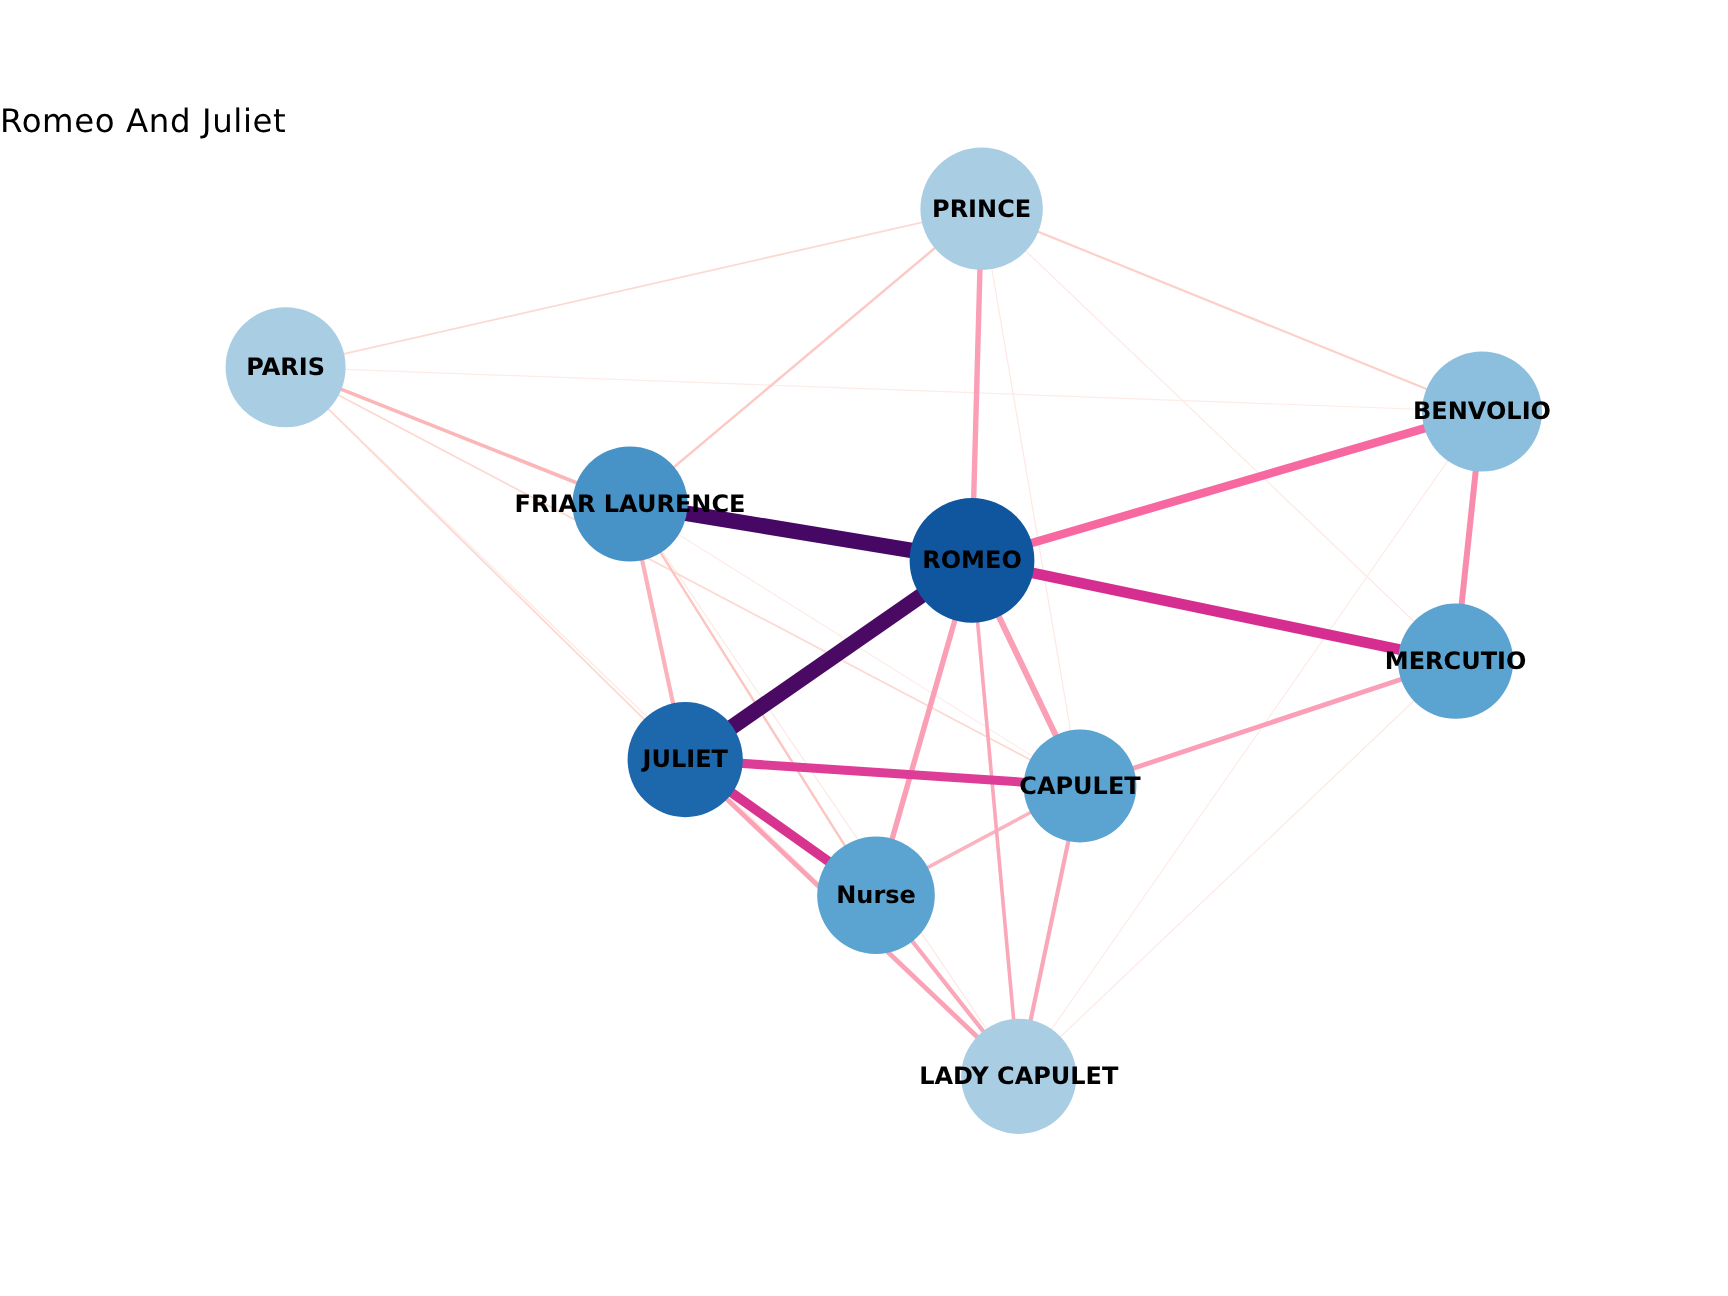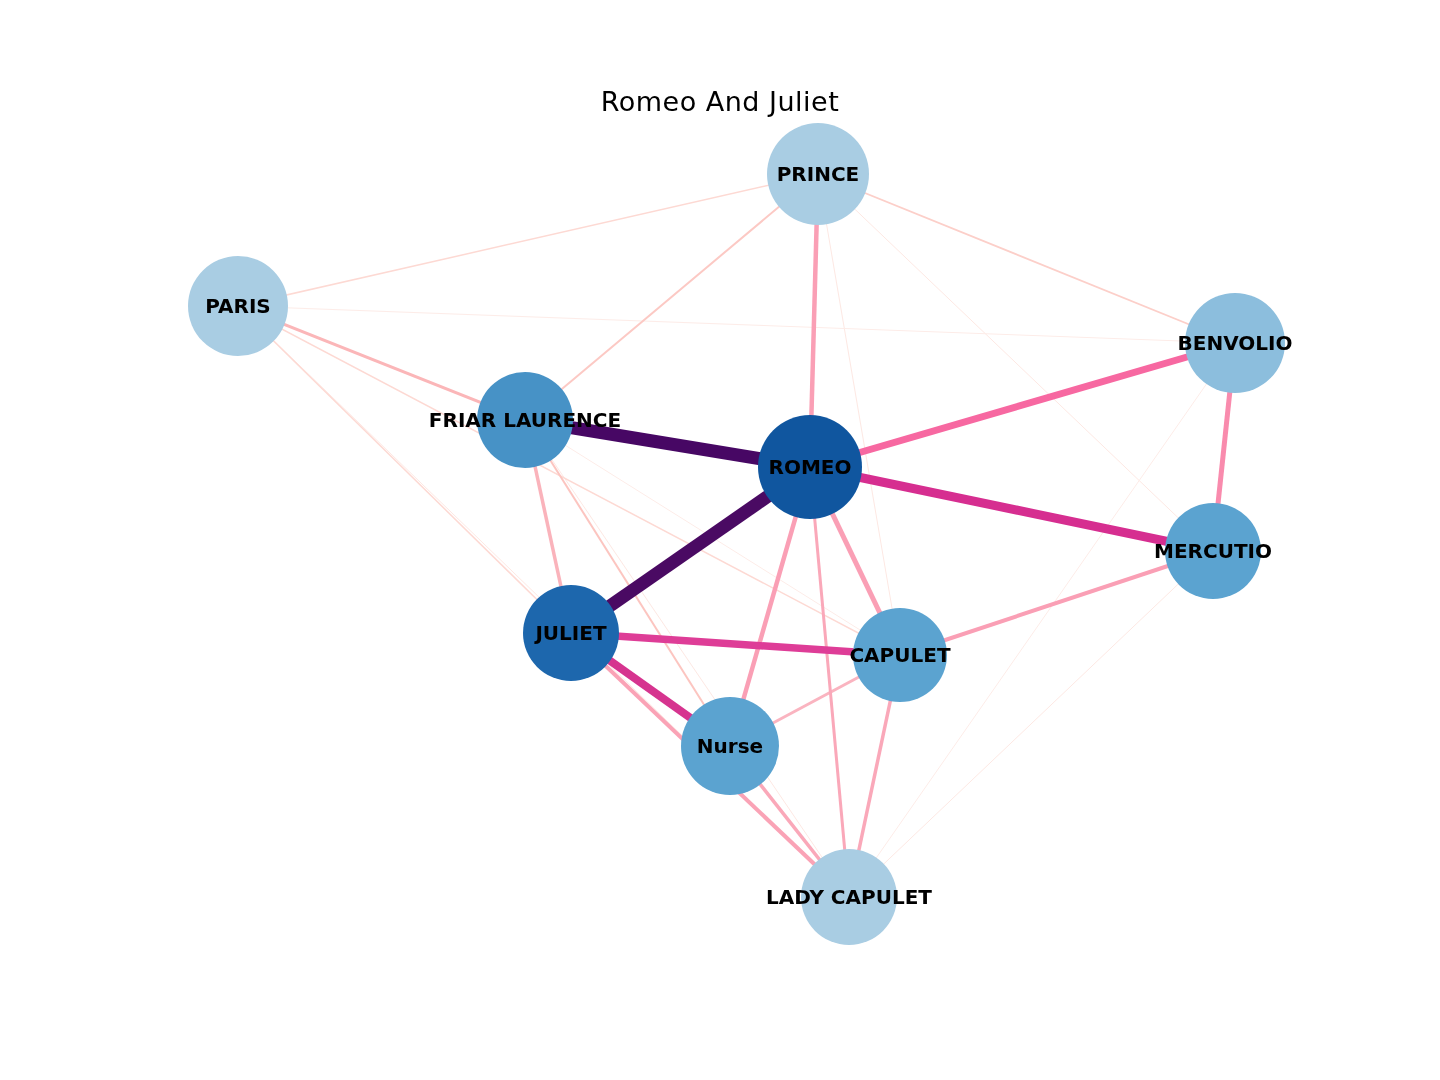--- a/index.html
+++ b/index.html
@@ -15,21 +15,20 @@
     position: relative;
     width: 1440px;
     height: 1080px;
     background: #ffffff;
   }
   .chart-title {
     position: absolute;
     top: 86px;
     left: 0;
     width: 100%;
-    text-align: center;
     font-size: 27px;
     color: #000000;
     font-family: "DejaVu Sans", sans-serif;
     letter-spacing: 0.5px;
   }
   svg.graph {
     position: absolute;
     top: 0;
     left: 0;
   }

